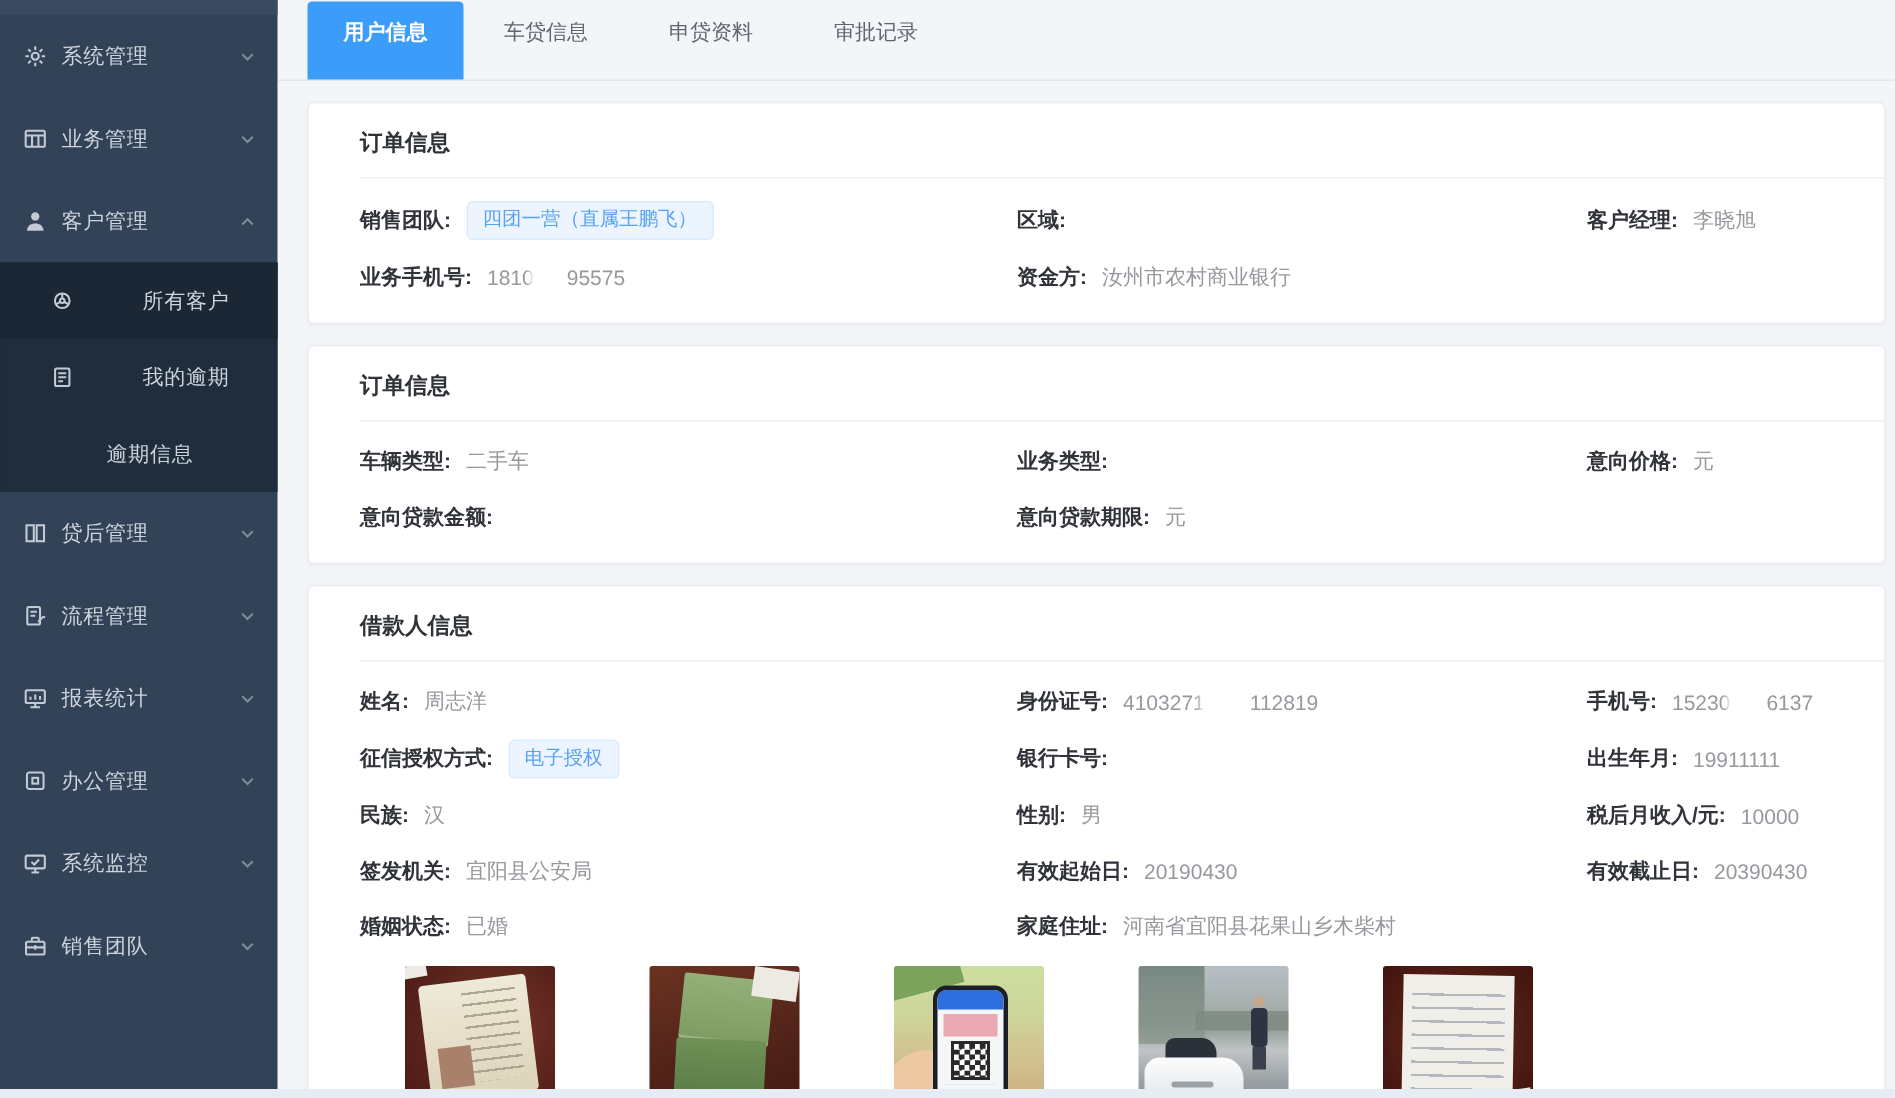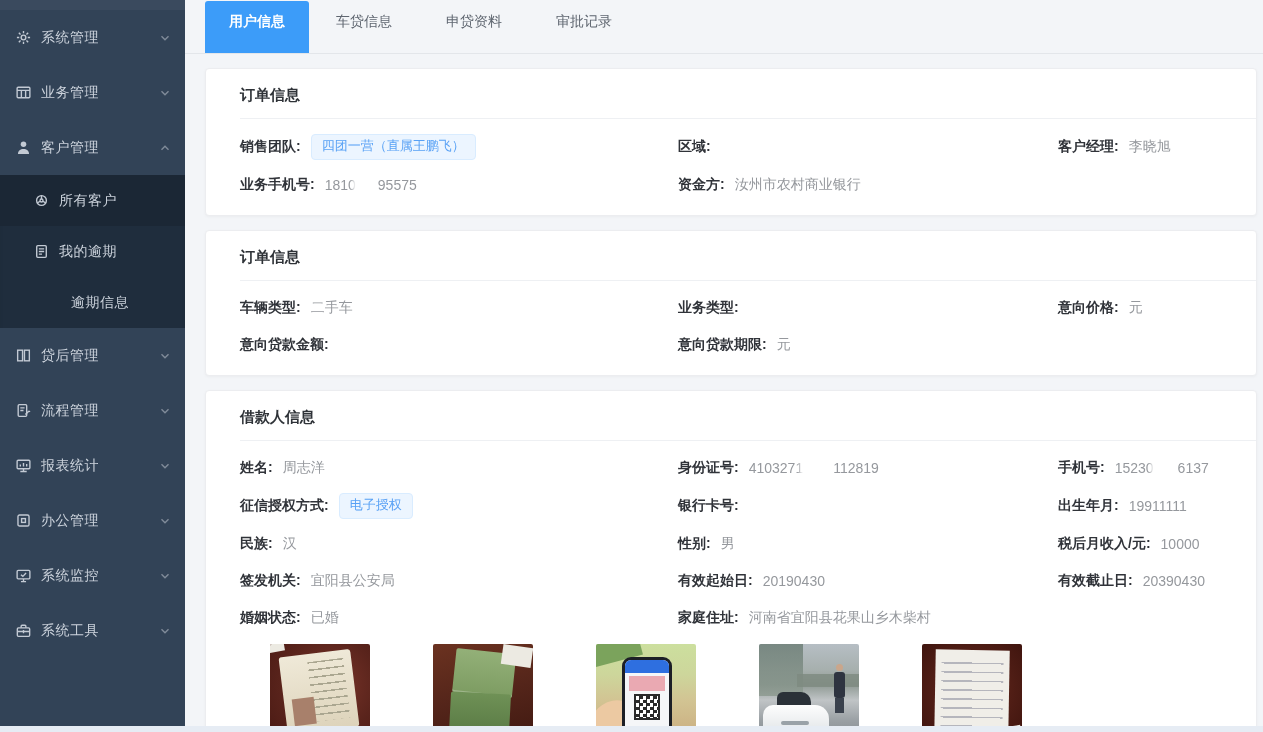--- a/index.html
+++ b/index.html
@@ -7,21 +7,21 @@
   
   .sidebar{position:absolute;left:0;top:0;width:185px;height:726px;background:#324357;z-index:2;}
   .side-top{height:10px;background:#3a4a5e;}
   .m-item{height:55px;display:flex;align-items:center;padding:0 14px 0 15px;color:#ccd3dc;
     font-size:14px;cursor:pointer;}
   .m-item .lbl{margin-left:9px;flex:1;letter-spacing:.5px;}
   .mi{width:17px;height:17px;stroke:#c3cad4;stroke-width:1.3;fill:none;flex:none;}
   .mi.fill{fill:#c3cad4;stroke:none;}
   .chev{width:12px;height:12px;stroke:#808b99;stroke-width:1.4;fill:none;flex:none;}
   .submenu{background:#1f2d3d;box-shadow:inset 0 8px 9px -7px rgba(0,0,0,.55);}
-  .sub-item{height:51px;display:flex;align-items:center;padding-left:33px;color:#ccd3dc;font-size:14px;cursor:pointer;}
+  .sub-item{height:51px;display:flex;align-items:center;padding-left:33px;color:#ccd3dc;font-size:14px;cursor:pointer;gap:36px;}
   .sub-item.first{background:#1b2735;}
   .sub-item .lbl{margin-left:9px;letter-spacing:.5px;}
   .sub-item.noicon{padding-left:59px;}
   
   .main{position:absolute;left:185px;top:0;right:0;bottom:0;background:#f3f5f8;padding-top:12px;}
   .tabbar{display:flex;align-items:flex-end;padding-left:20px;border-bottom:1px solid #e3e6ea;height:41px;}
   .tab{height:52px;line-height:40px;padding:0 27px;font-size:14px;color:#5f6670;cursor:pointer;}
   .tab.active{background:#3c9cf9;color:#fff;border-radius:3px 3px 0 0;padding:0 24px;font-weight:bold;}
   .card{margin:14px 6px 0 20px;background:#fff;border:1px solid #ecedf0;border-radius:4px;
     box-shadow:0 1px 3px rgba(0,0,0,.04);}
@@ -207,21 +207,21 @@
     <svg class="chev" viewBox="0 0 12 12">
         <path d="M2.5 4.2L6 7.7l3.5-3.5"></path>
       </svg>
   </div>
 
   <div class="m-item">
     <svg class="mi" viewBox="0 0 16 16">
       <rect x="2.2" y="5.5" width="11.6" height="8" rx="1"></rect>
       <path d="M5.8 5.5V3.8c0-.5.4-.8.8-.8h2.8c.4 0 .8.3.8.8v1.7M2.2 9h11.6M8 7.5v3"></path>
     </svg>
-    <span class="lbl">系统工具</span>
+    <span class="lbl">销售团队</span>
     <svg class="chev" viewBox="0 0 12 12">
         <path d="M2.5 4.2L6 7.7l3.5-3.5"></path>
       </svg>
   </div>
 </div>
 
 <div class="main">
 
   <div class="tabbar">
     <div class="tab active">用户信息</div>

